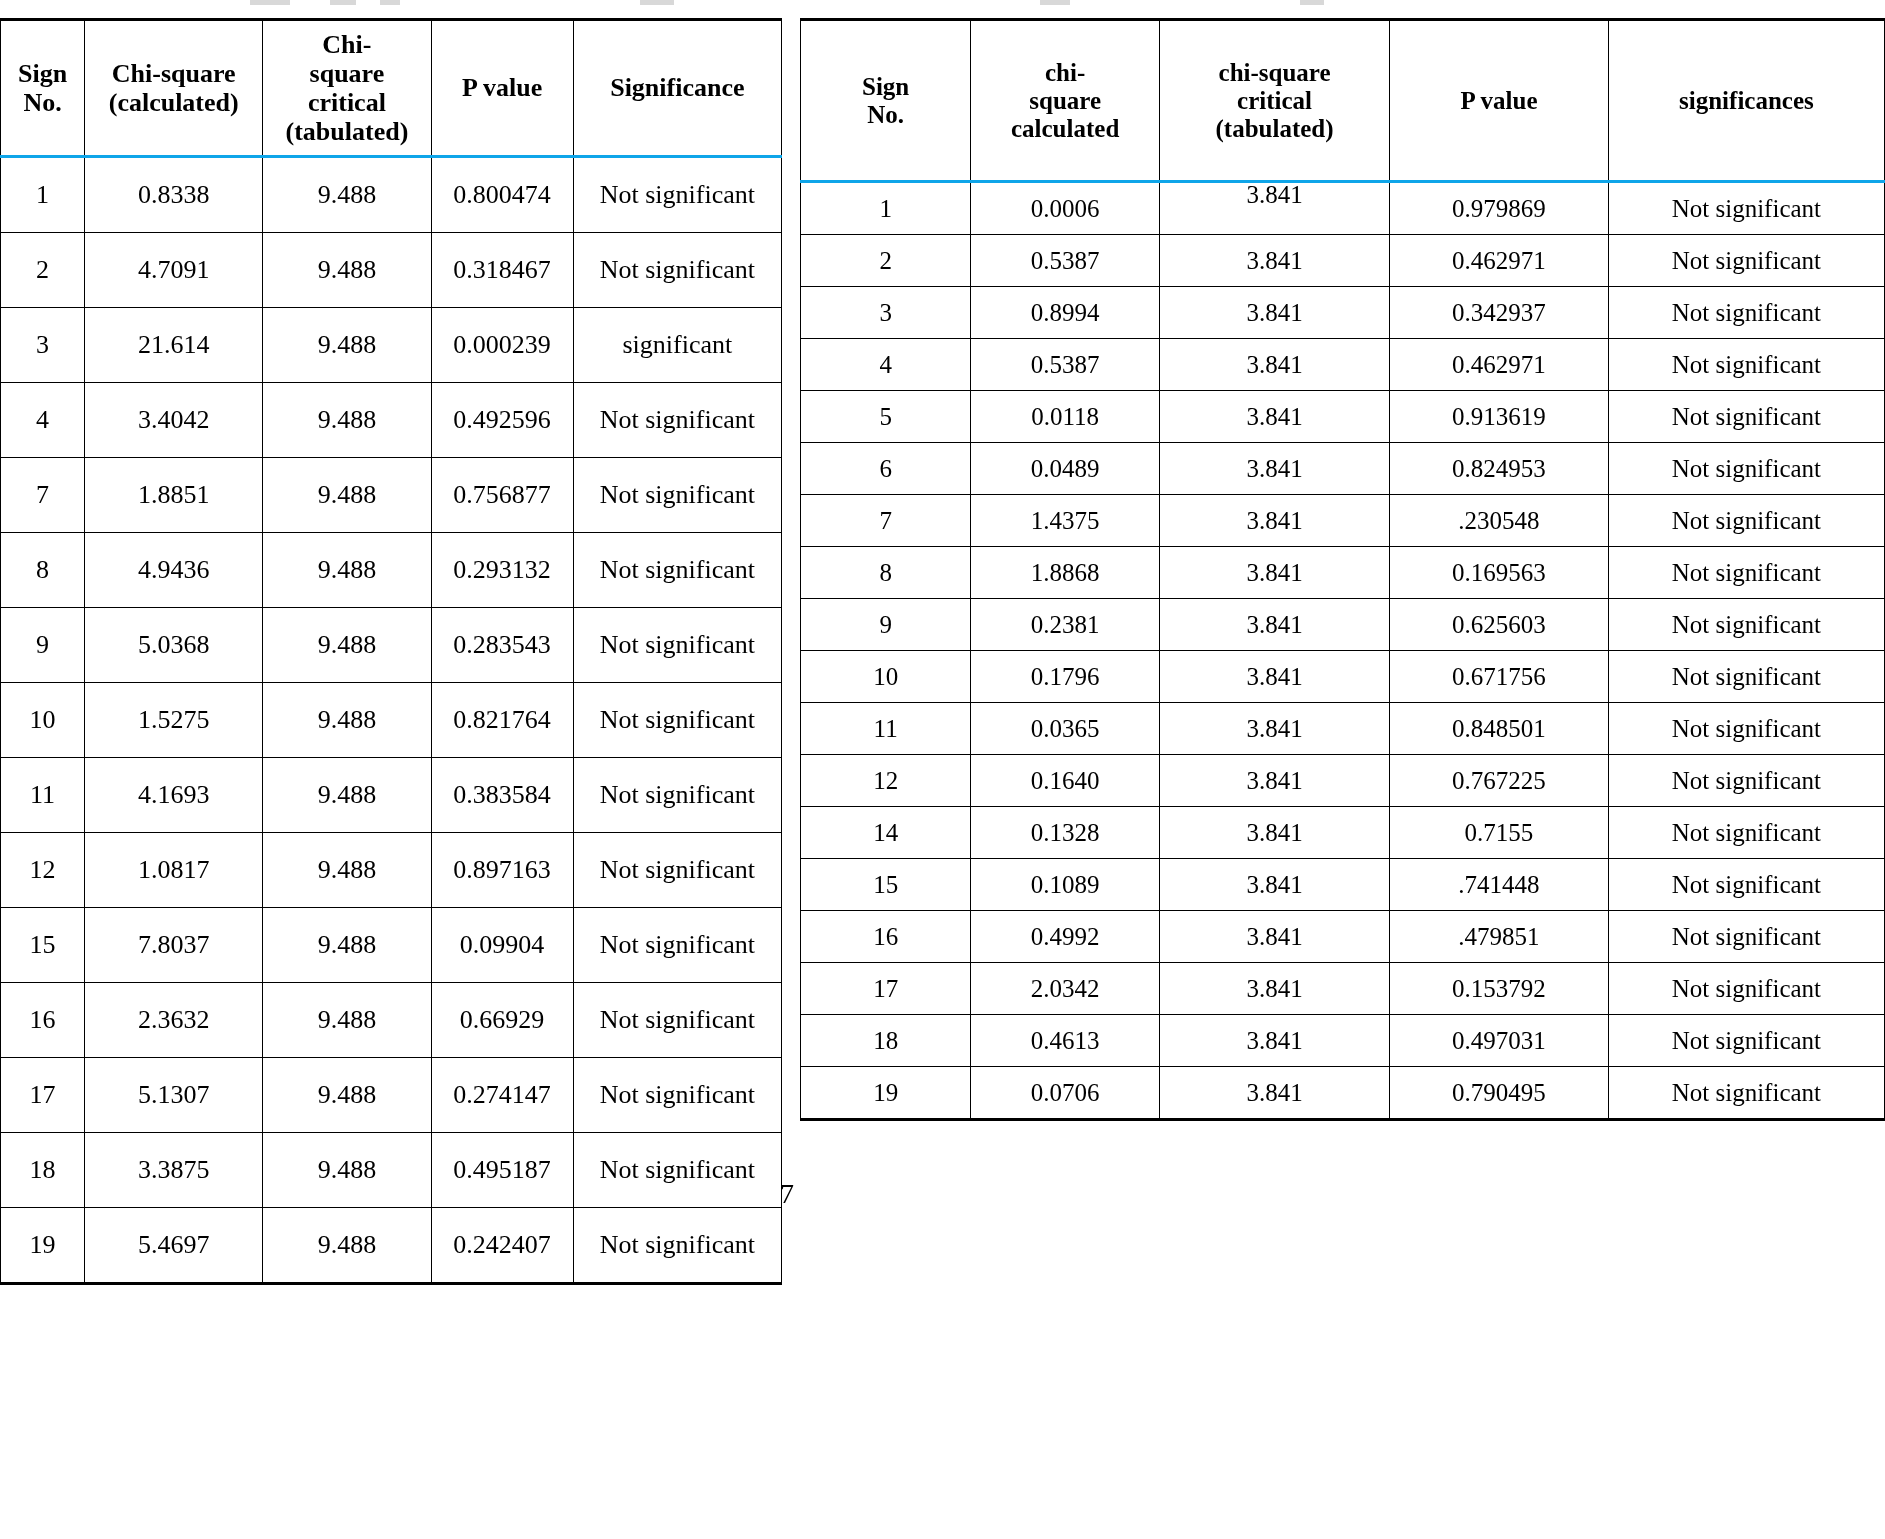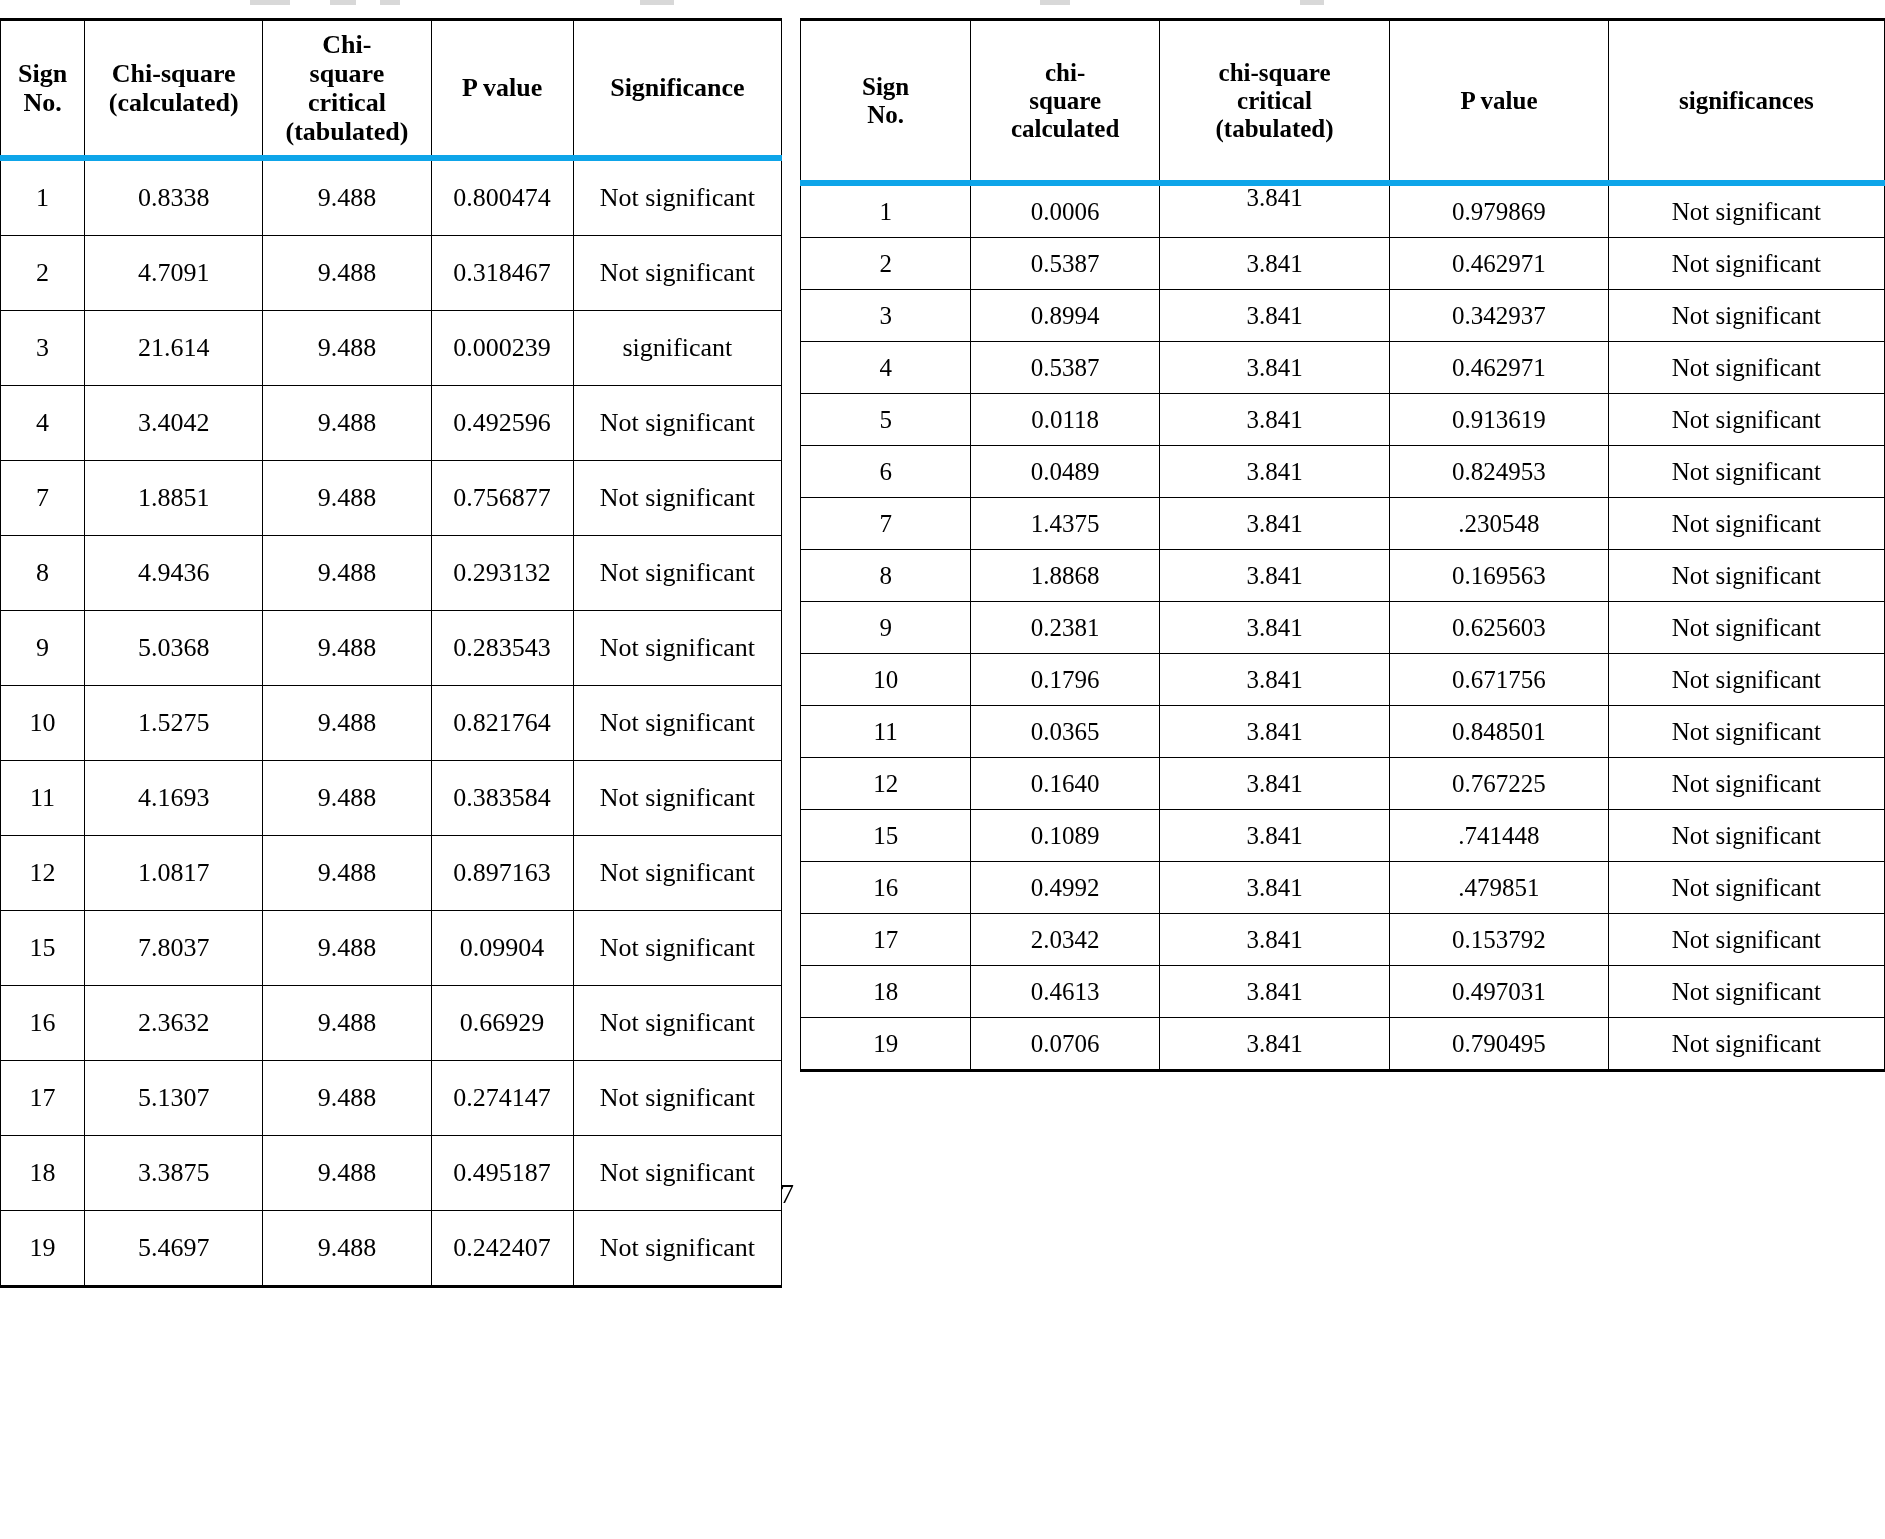--- a/index.html
+++ b/index.html
@@ -53,21 +53,21 @@
     font-weight: bold;
     line-height: 1.12;
   }
 
   
   table.grid {
     border-top: 3px solid #000;
     border-bottom: 3px solid #000;
   }
   table.grid thead th {
-    border-bottom: 6px solid #0ea5e9;
+    border-bottom: 3px solid #0ea5e9;
     border-top: none;
   }
 
   
   .table-left-wrap table.grid { font-size: 26px; }
   .table-left-wrap thead th { font-size: 26px; height: 130px; }
   .table-left-wrap tbody td { height: 70px; }
   .tl-c0 { width: 84px; }
   .tl-c1 { width: 178px; }
   .tl-c2 { width: 168px; }
@@ -386,20 +386,27 @@
             <td>Not significant</td>
           </tr>
           <tr>
             <td>12</td>
             <td>0.1640</td>
             <td>3.841</td>
             <td>0.767225</td>
             <td>Not significant</td>
           </tr>
           <tr>
+            <td>14</td>
+            <td>0.1328</td>
+            <td>3.841</td>
+            <td>0.7155</td>
+            <td>Not significant</td>
+          </tr>
+          <tr>
             <td>15</td>
             <td>0.1089</td>
             <td>3.841</td>
             <td>.741448</td>
             <td>Not significant</td>
           </tr>
           <tr>
             <td>16</td>
             <td>0.4992</td>
             <td>3.841</td>

